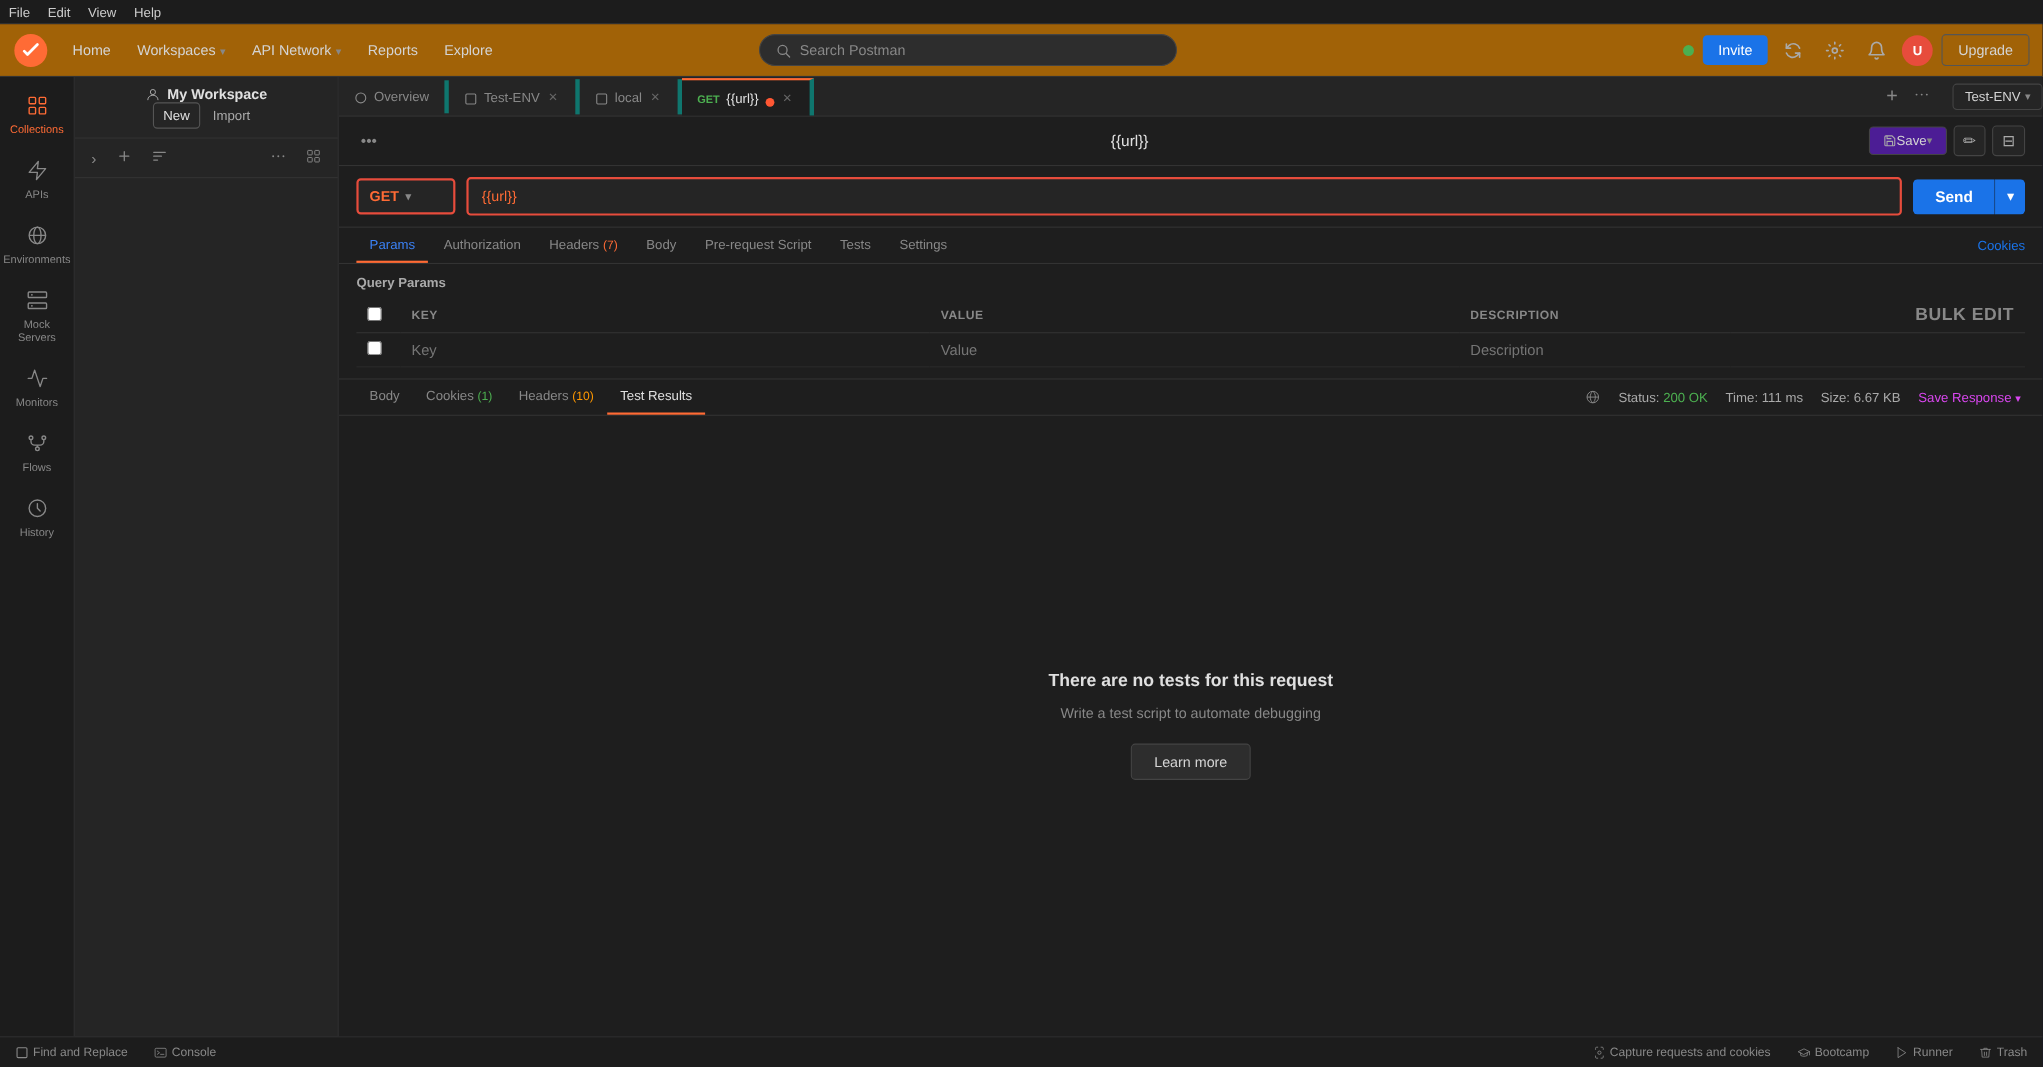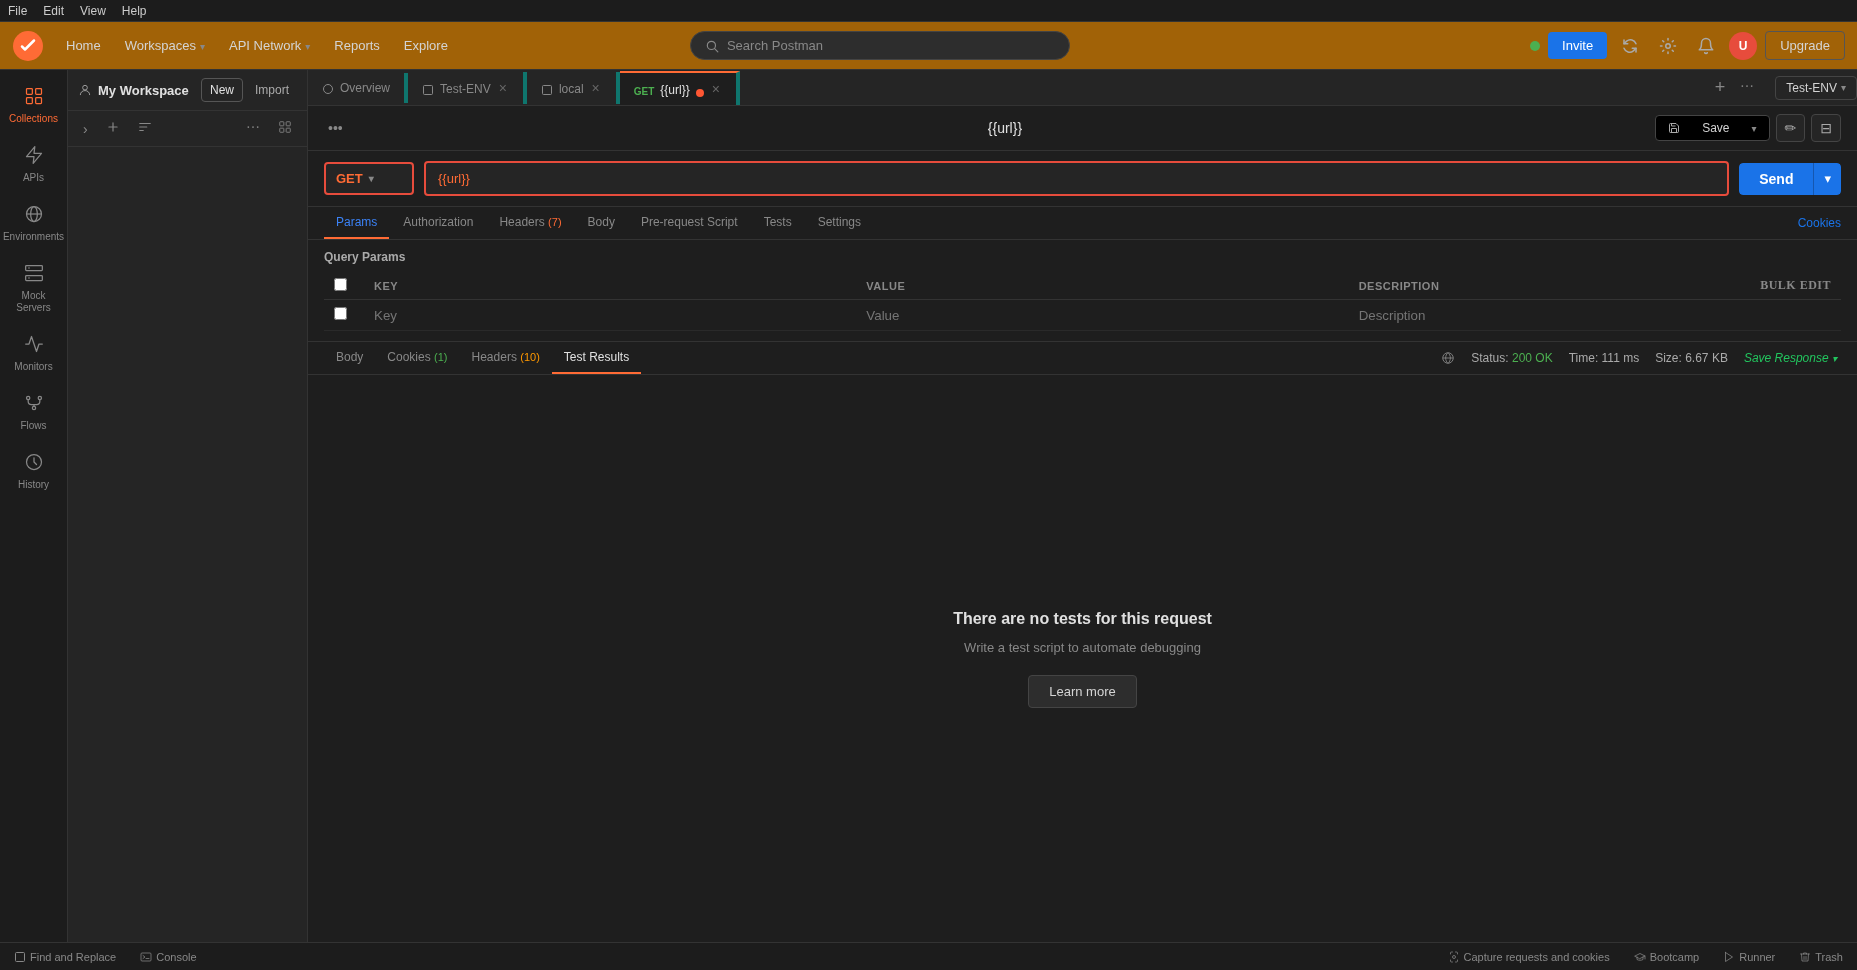--- a/index.html
+++ b/index.html
@@ -177,20 +177,21 @@
       border-right: 1px solid #333;
       display: flex;
       flex-direction: column;
     }
     .panel-header {
       display: flex;
       align-items: center;
       justify-content: space-between;
       padding: 8px 10px;
       border-bottom: 1px solid #333;
+      flex-direction: column;
     }
     .panel-header-left {
       display: flex;
       align-items: center;
       gap: 6px;
     }
     .workspace-name {
       font-size: 13px;
       font-weight: 600;
       color: #e0e0e0;
@@ -296,30 +297,30 @@
       font-size: 14px;
       color: #e0e0e0;
       font-weight: 500;
     }
     .title-actions {
       display: flex;
       align-items: center;
       gap: 6px;
     }
     .save-btn {
-      background: #000000;
+      background: #4c1d95;
       border: 1px solid #444;
       color: #d4d4d4;
       border-radius: 4px;
       padding: 5px 12px;
       cursor: pointer;
       font-size: 12px;
       display: flex;
       align-items: center;
-      gap: 22px;
+      gap: 0;
     }
     .icon-action-btn {
       background: #252525;
       border: 1px solid #444;
       color: #aaa;
       border-radius: 4px;
       padding: 5px 8px;
       cursor: pointer;
       font-size: 14px;
     }
@@ -434,25 +435,24 @@
       letter-spacing: 0.5px;
       border-bottom: 1px solid #333;
     }
     .params-table td {
       padding: 7px 10px;
       font-size: 12px;
       color: #666;
       border-bottom: 1px solid #2a2a2a;
     }
     .bulk-edit-btn {
-      font-size: 12px;
+      font-size: 16px;
       color: #888;
       cursor: pointer;
       font-weight: 600;
-      font-family: Liberation Serif, serif;
     }
 
     
     .response-area {
       border-top: 1px solid #333;
       display: flex;
       flex-direction: column;
       background: #1e1e1e;
       flex: 1;
     }
@@ -486,24 +486,23 @@
       display: flex;
       align-items: center;
       gap: 16px;
       margin-left: auto;
       padding-right: 4px;
       font-size: 12px;
     }
     .status-ok { color: #4caf50; }
     .status-time { color: #aaa; }
     .save-response-btn {
-      color: #22c55e;
-      cursor: pointer;
-      font-size: 12px;
-      font-style: italic;
+      color: #d946ef;
+      cursor: pointer;
+      font-size: 12px;
     }
 
     .no-tests-container {
       flex: 1;
       display: flex;
       flex-direction: column;
       align-items: center;
       justify-content: center;
       gap: 12px;
     }

